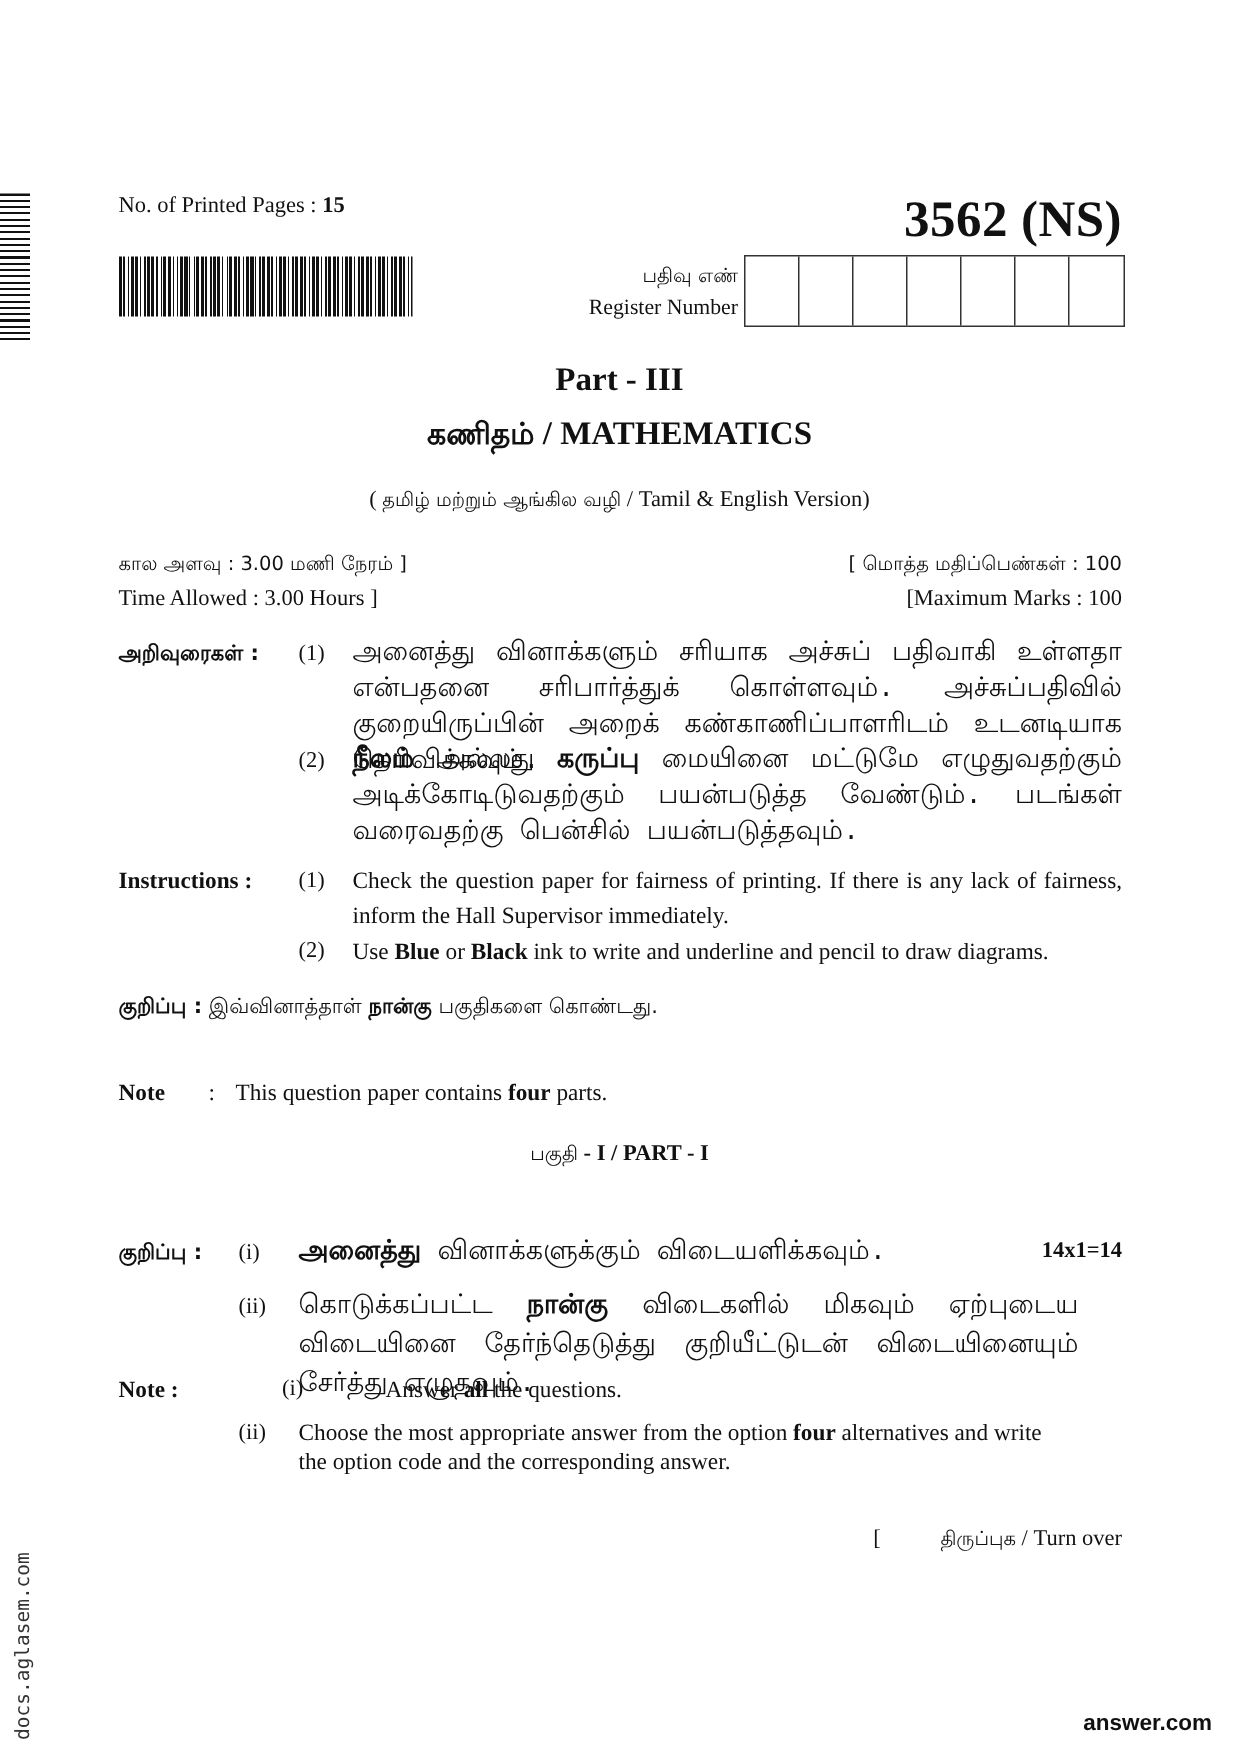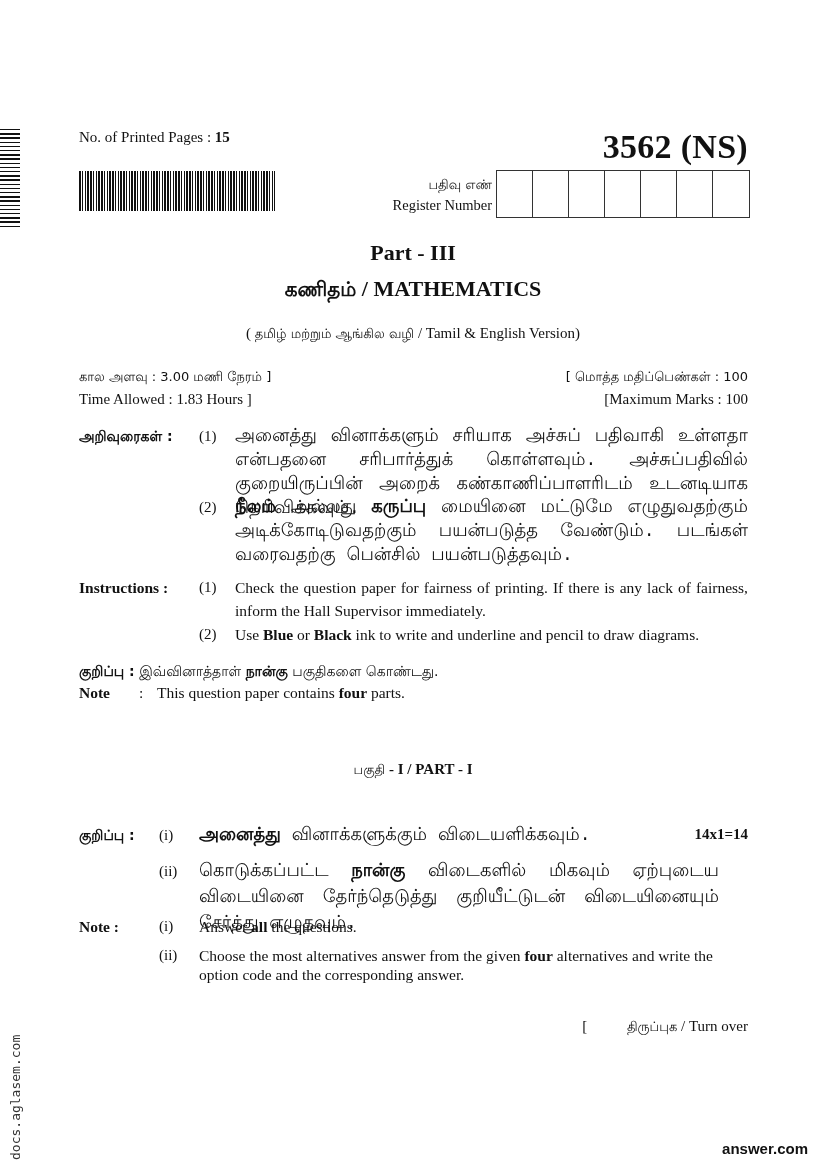--- a/index.html
+++ b/index.html
@@ -93,21 +93,21 @@
 <div class="abs center part-title serif">Part - III</div>
 <div class="abs center subject serif">
   <span class="ta">கணிதம்</span><span> / </span><span>MATHEMATICS</span>
 </div>
 <div class="abs center version serif">
   <span>( </span><span class="ta">தமிழ் மற்றும் ஆங்கில வழி</span><span> / Tamil &amp; English Version)</span>
 </div>
 
 <div class="abs time-block serif">
   <div class="ta-sm">கால அளவு : 3.00 மணி நேரம் ]</div>
-  <div>Time Allowed : 1.83 Hours ]</div>
+  <div>Time Allowed : 3.00 Hours ]</div>
 </div>
 <div class="abs marks-block serif">
   <div class="ta-sm">[ மொத்த மதிப்பெண்கள் : 100</div>
   <div>[Maximum Marks : 100</div>
 </div>
 
 <div class="row instr-ta serif" style="top:424px;">
   <div class="label-col">அறிவுரைகள் :</div>
   <div class="num-col">(1)</div>
   <div class="txt-col ta-text">அனைத்து வினாக்களும் சரியாக அச்சுப் பதிவாகி உள்ளதா என்பதனை சரிபார்த்துக் கொள்ளவும். அச்சுப்பதிவில் குறையிருப்பின் அறைக் கண்காணிப்பாளரிடம் உடனடியாக தெரிவிக்கவும்.</div>
@@ -126,49 +126,49 @@
 <div class="row instr-ta serif" style="top:623px;">
   <div class="label-col"></div>
   <div class="num-col" style="line-height:23px;">(2)</div>
   <div class="txt-col en-text" style="white-space:nowrap;"><span>Use </span><b>Blue</b><span> or </span><b>Black</b><span> ink to write and underline and pencil to draw diagrams.</span></div>
 </div>
 
 <div class="abs note-ta sans">
   <span style="font-weight:bold;">குறிப்பு :</span><span> இவ்வினாத்தாள் </span><b>நான்கு</b><span> பகுதிகளை கொண்டது.</span>
 </div>
 <div class="abs note-en serif">
-  <b style="display:inline-block;width:60px;">Note</b><span style="display:inline-block;width:18px;">:</span><span>This question paper contains </span><b>four</b><span> parts.</span>
+  <b style="display:inline-block;width:60px;margin-top:36px;">Note</b><span style="display:inline-block;width:18px;">:</span><span>This question paper contains </span><b>four</b><span> parts.</span>
 </div>
 
 <div class="abs center part1 serif">
   <span class="ta">பகுதி</span><span> - I  / PART - I</span>
 </div>
 
 <div class="row instr-ta serif" style="top:823px;">
   <div style="width:80px;font-family:'DejaVu Sans',sans-serif;font-size:14px;font-weight:bold;line-height:24px;">குறிப்பு :</div>
   <div style="width:40px;font-size:15px;line-height:24px;">(i)</div>
   <div class="ta-text" style="width:420px;"><b>அனைத்து</b><span> வினாக்களுக்கும் விடையளிக்கவும்.</span></div>
 </div>
 <div class="abs marks-right serif">14x1=14</div>
 
 <div class="row instr-ta serif" style="top:858px;">
   <div style="width:80px;"></div>
   <div style="width:40px;font-size:15px;line-height:26px;">(ii)</div>
   <div class="ta-text" style="width:520px;line-height:26px;"><span>கொடுக்கப்பட்ட </span><b>நான்கு</b><span> விடைகளில் மிகவும் ஏற்புடைய விடையினை தேர்ந்தெடுத்து குறியீட்டுடன் விடையினையும் சேர்த்து எழுதவும்.</span></div>
 </div>
 
-<div class="row instr-ta serif" style="top:916px;">
+<div class="row instr-ta serif" style="top:916px;gap:29px;">
   <div style="width:80px;font-size:15.5px;font-weight:bold;line-height:21px;">Note :</div>
   <div style="width:40px;font-size:15px;line-height:21px;">(i)</div>
   <div class="en-text" style="line-height:21px;"><span>Answer </span><b>all</b><span> the questions.</span></div>
 </div>
 <div class="row instr-ta serif" style="top:946px;">
   <div style="width:80px;"></div>
   <div style="width:40px;font-size:15px;line-height:19px;">(ii)</div>
-  <div class="en-text" style="width:515px;line-height:19px;text-align:left;"><span>Choose the most alternatives answer from the given </span><b>four</b><span> alternatives and write the option code and the corresponding answer.</span></div>
+  <div class="en-text" style="width:515px;line-height:19px;text-align:left;"><span>Choose the most appropriate answer from the option </span><b>four</b><span> alternatives and write the option code and the corresponding answer.</span></div>
 </div>
 
 <div class="abs turn-over serif">
   <span>[ </span><span class="ta">திருப்புக</span><span> / Turn over</span>
 </div>
 
 <div class="abs watermark-side">docs.aglasem.com</div>
 <div class="abs watermark-br">answer.com</div>
 
 </body></html>

